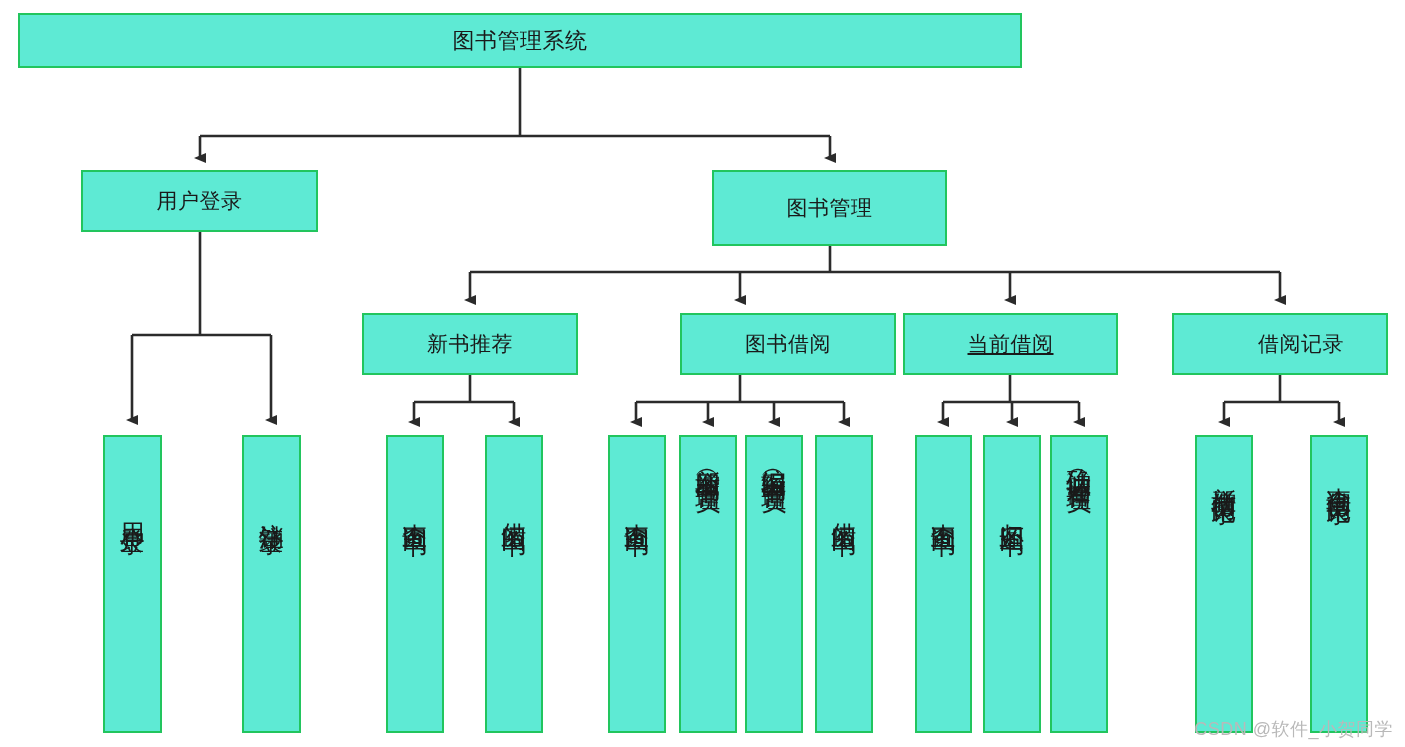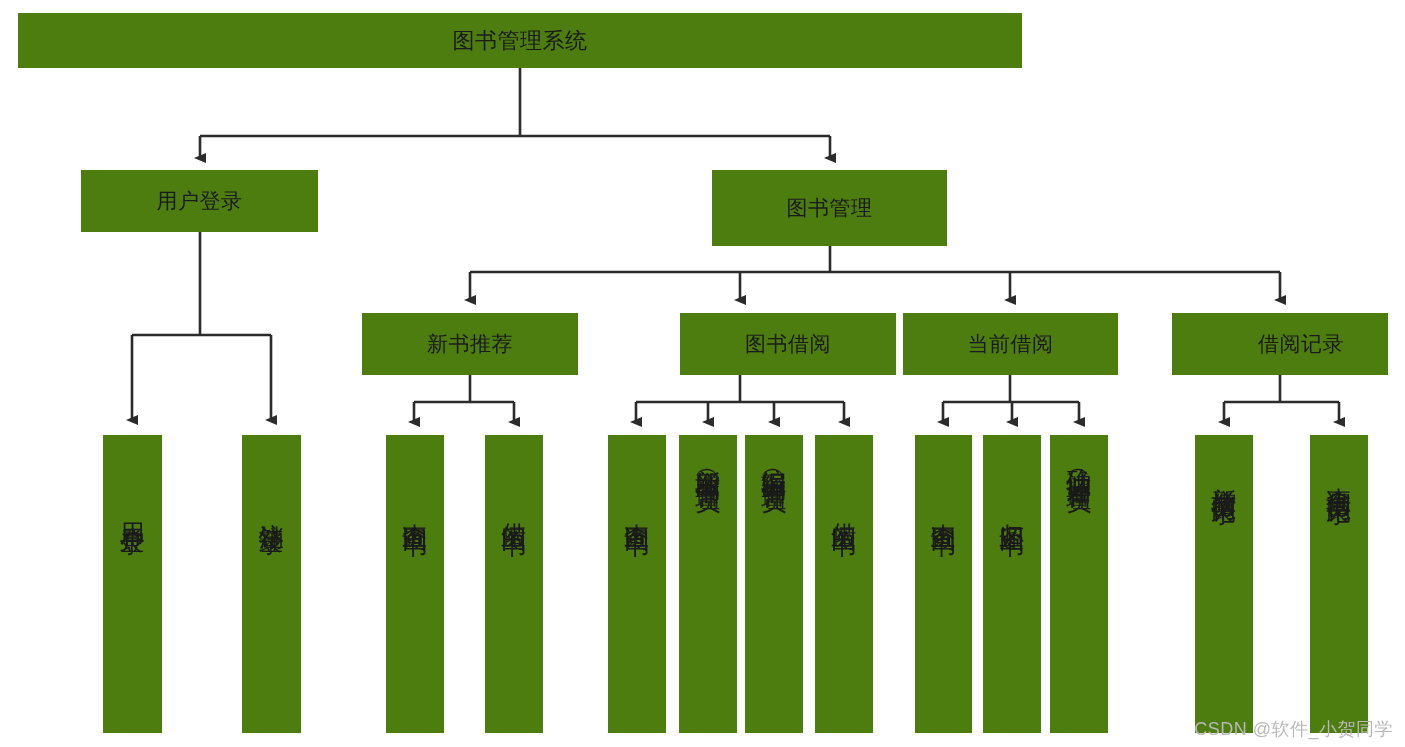--- a/index.html
+++ b/index.html
@@ -21,22 +21,22 @@
   #diagram-svg {
     position: absolute;
     left: 0;
     top: 0;
     width: 1405px;
     height: 747px;
   }
   .node {
     position: absolute;
     box-sizing: border-box;
-    border: 2px solid #4d7c0f;
-    background: #4d7c0f;
+    border: 2px solid #22c55e;
+    background: #5eead4;
     display: flex;
     align-items: center;
     justify-content: center;
     color: #1a1a1a;
     z-index: 2;
   }
   .node-label {
     display: block;
     text-align: center;
     line-height: 1.18;
@@ -147,21 +147,21 @@
   <div class="node horiz" style="left:712px; top:170px; width:235px; height:76px;">
     <span class="node-label">图书管理</span>
   </div>
 
   <div class="node horiz" style="left:362px; top:313px; width:216px; height:62px;">
     <span class="node-label">新书推荐</span>
   </div>
   <div class="node horiz" style="left:632px; top:313px; width:216px; height:62px;margin-left:48px;">
     <span class="node-label">图书借阅</span>
   </div>
-  <div class="node horiz" style="left:903px; top:313px; width:215px; height:62px;">
+  <div class="node horiz" style="left:903px; top:313px; width:215px; height:62px;text-decoration:underline;">
     <span class="node-label">当前借阅</span>
   </div>
   <div class="node horiz" style="left:1172px; top:313px; width:216px; height:62px;padding-left:42px;">
     <span class="node-label">借阅记录</span>
   </div>
 
   <div class="node vert mid" style="left:103px; top:435px; width:59px; height:298px;">
     <span class="node-label">用户登录</span>
   </div>
   <div class="node vert mid" style="left:242px; top:435px; width:59px; height:298px;">

